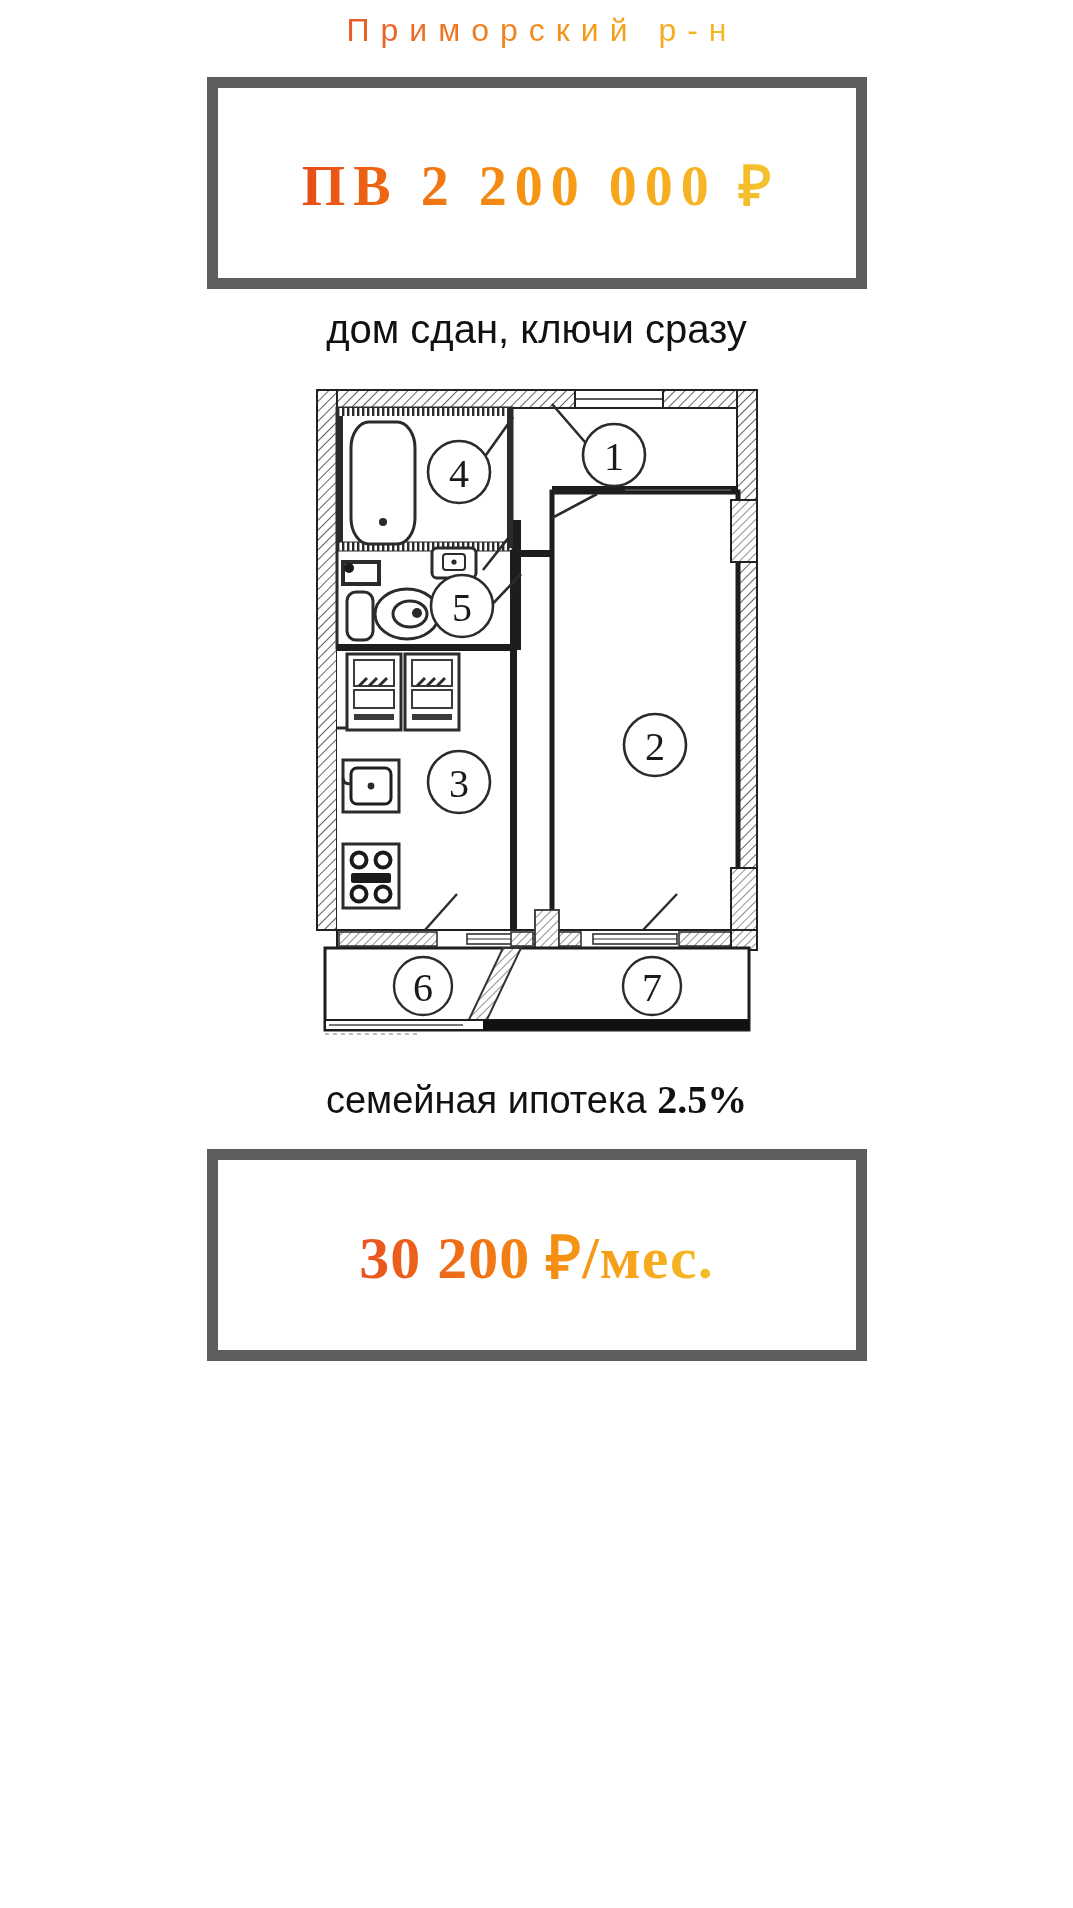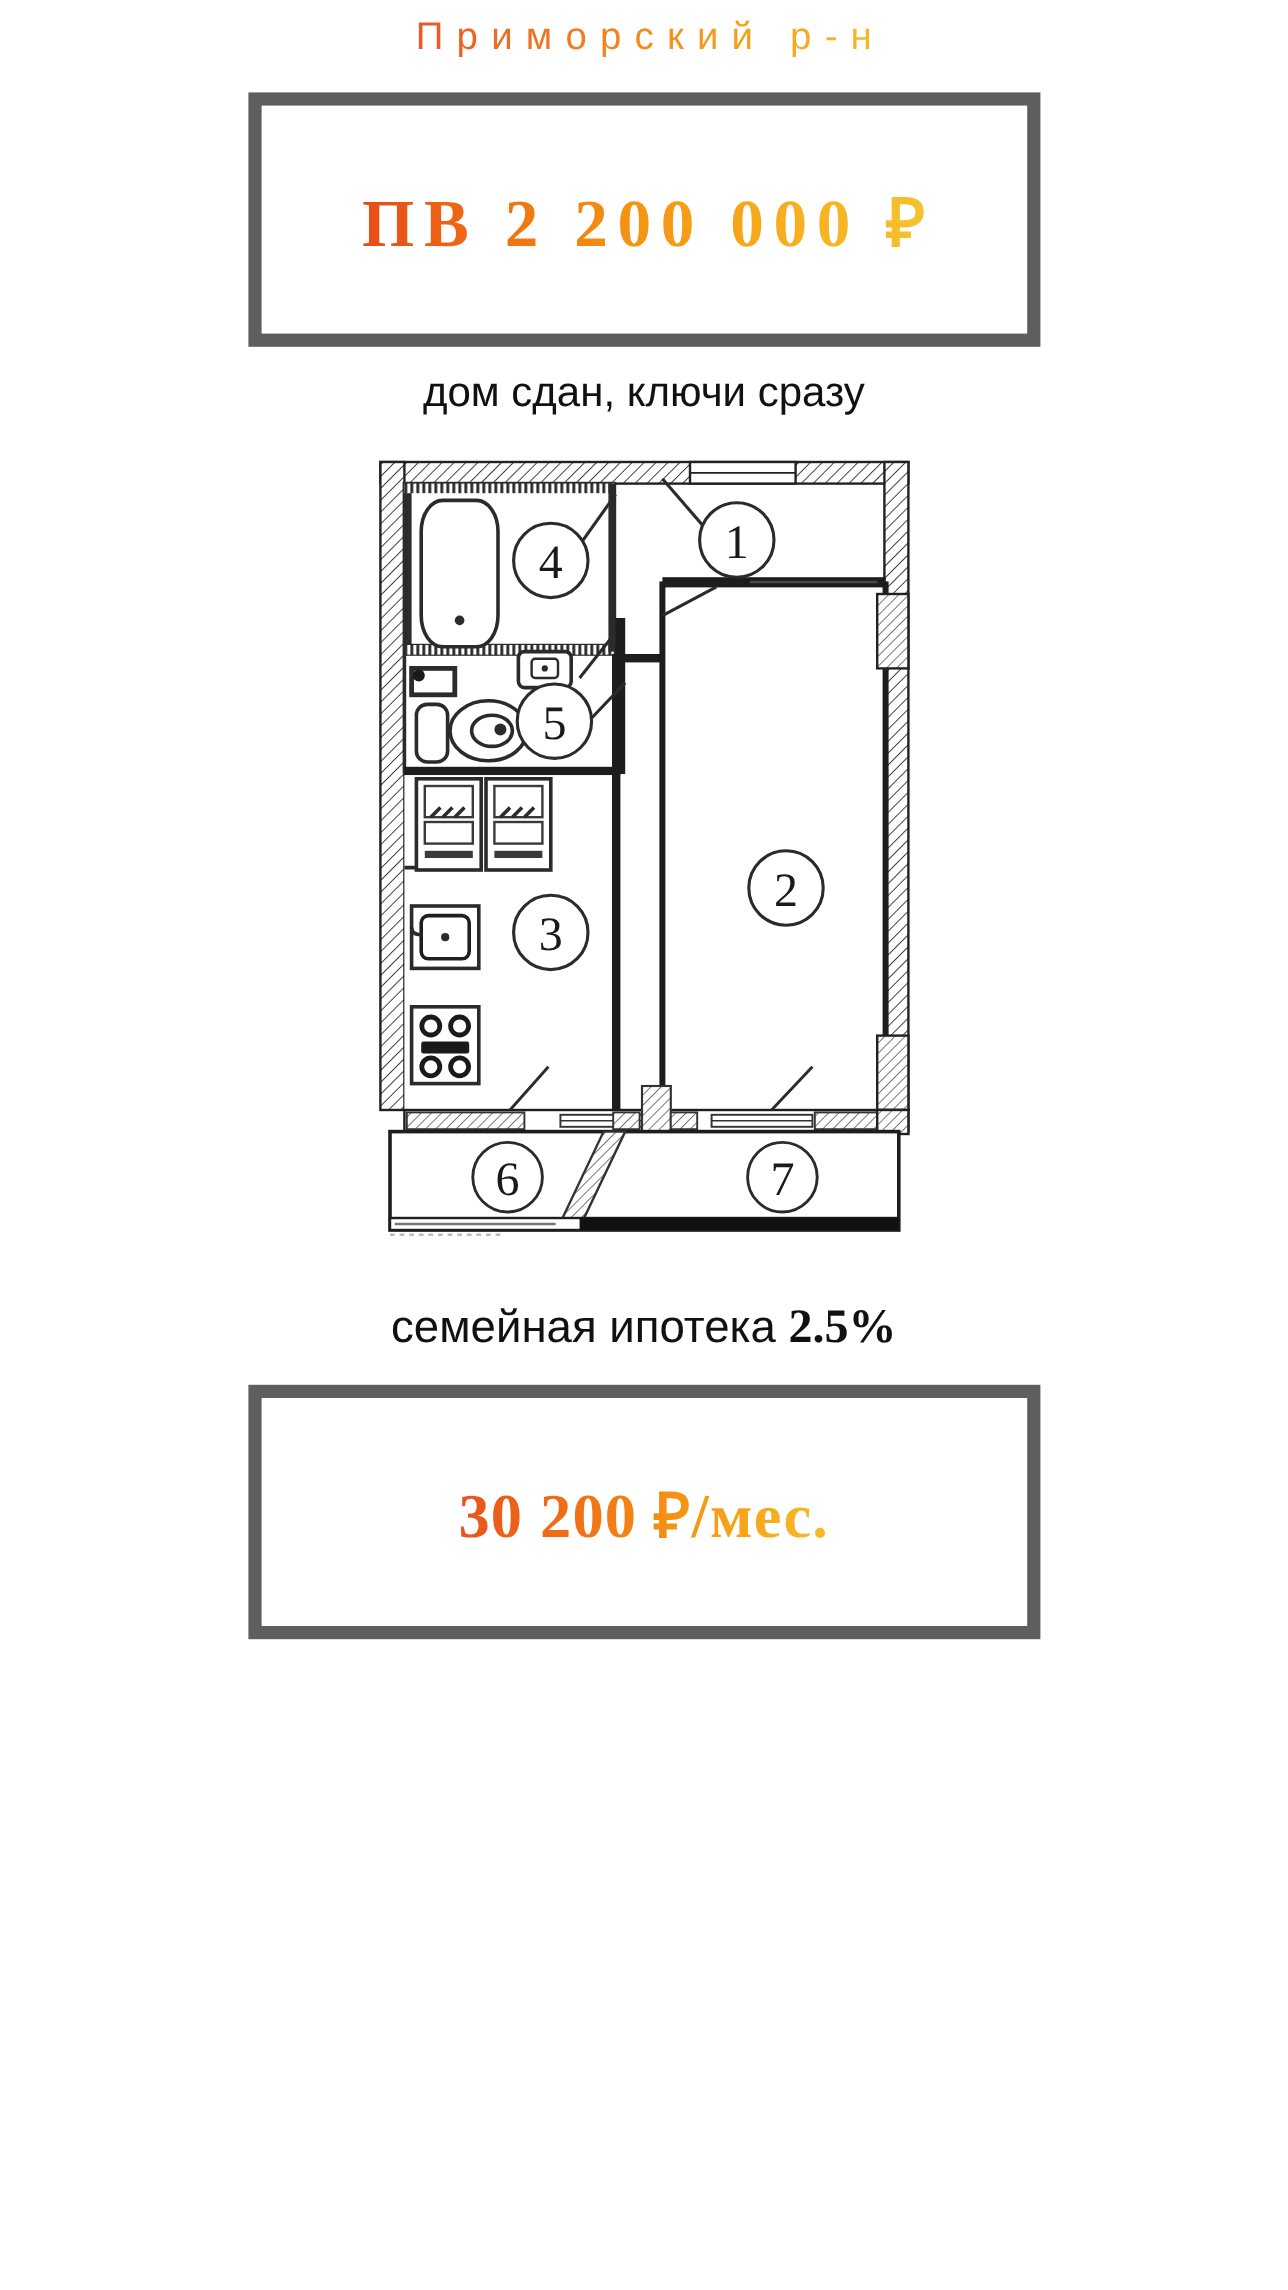--- a/index.html
+++ b/index.html
@@ -81,43 +81,43 @@
     white-space: nowrap;
     background: linear-gradient(90deg, #e64a19 0%, #ef6c12 22%, #f59313 48%, #f7ab1d 72%, #f4c430 100%);
     -webkit-background-clip: text;
     background-clip: text;
     color: transparent;
     -webkit-text-fill-color: transparent;
     padding-left: 8px;
   }
   .monthly {
     font-family: "Liberation Serif", serif;
-    font-size: 52px;
+    font-size: 60px;
     font-weight: 700;
     letter-spacing: 1px;
     white-space: nowrap;
     background: linear-gradient(90deg, #e8531f 0%, #ef6f16 30%, #f59213 58%, #f6a81c 80%, #f4bd28 100%);
     -webkit-background-clip: text;
     background-clip: text;
     color: transparent;
     text-align: right;
     -webkit-text-fill-color: transparent;
   }
 
   
   .caption {
     font-family: "Liberation Sans", sans-serif;
-    font-size: 35px;
+    font-size: 40px;
     font-weight: 400;
     color: #111111;
     text-align: center;
     white-space: nowrap;
   }
   .caption-keys { margin-top: 18px; }
-  .caption-mortgage { margin-top: 24px; font-size: 38px; }
+  .caption-mortgage { margin-top: 14px; font-size: 38px; }
   .caption-mortgage .rate {
     font-family: "Liberation Serif", serif;
     font-weight: 700;
     font-size: 40px;
   }
 
   
   .plan-wrap {
     margin-top: 30px;
     width: 540px;

